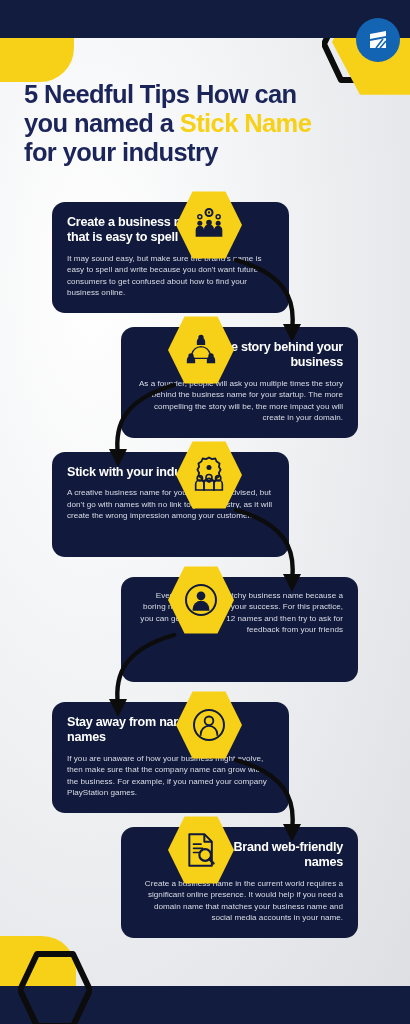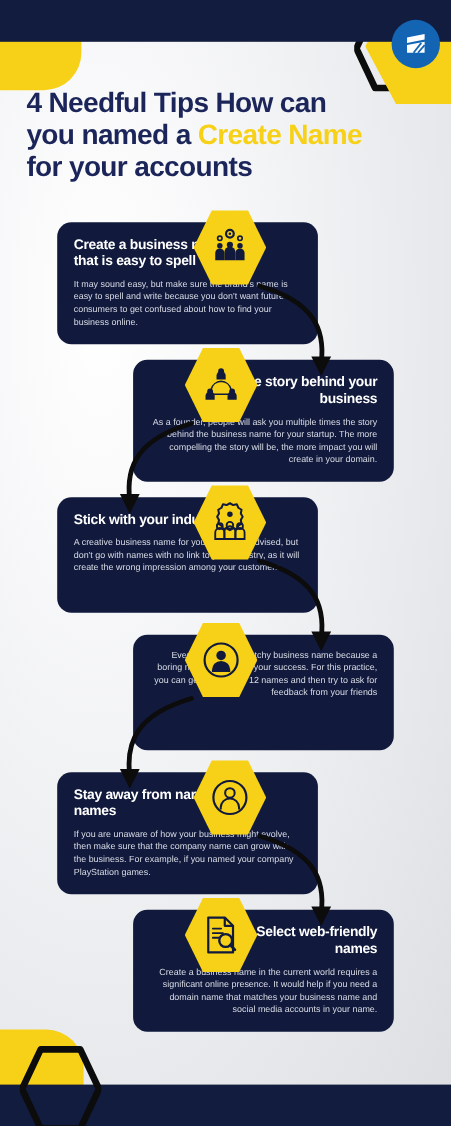--- a/index.html
+++ b/index.html
@@ -128,23 +128,23 @@
   <div class="logo-badge">
     <svg width="26" height="26" viewBox="0 0 26 26">
       <path d="M5 7 L21 4 L21 9 L5 12 Z" fill="#ffffff"></path>
       <path d="M5 14 L21 11 L21 21 L5 21 Z" fill="#ffffff"></path>
       <path d="M11 21 L18 12" stroke="#1464b4" stroke-width="1.6"></path>
       <path d="M15 21 L21 14" stroke="#1464b4" stroke-width="1.6"></path>
     </svg>
   </div>
 
   <div class="title">
-    <span>4 Needful Tips How can</span><br>
-    <span>you named a </span><span class="accent">Create Name</span><br>
-    <span>for your accounts</span>
+    <span>5 Needful Tips How can</span><br>
+    <span>you named a </span><span class="accent">Stick Name</span><br>
+    <span>for your industry</span>
   </div>
 
   <div class="flow">
       <div class="step left">
         <svg class="arrow" width="100" height="96" viewBox="0 0 100 96">
             <path d="M4 6 C 52 20, 64 44, 60 76" fill="none" stroke="#0c0c0c" stroke-width="4.4" stroke-linecap="round"></path>
             <path d="M51 70 L60 88 L69 70 Z" fill="#0c0c0c"></path>
           </svg>
         <div class="card">
        <div class="card-title">Create a business name that is easy to spell</div>
@@ -236,21 +236,21 @@
      <div class="badge">
           <svg width="40" height="40" viewBox="0 0 48 48">
             <circle cx="24" cy="24" r="18" fill="none" stroke="#111a3c" stroke-width="2.4"></circle>
        <circle cx="24" cy="19" r="5.2" fill="none" stroke="#111a3c" stroke-width="2.2"></circle>
        <path d="M14 37v-2a10 10 0 0 1 20 0v2" fill="none" stroke="#111a3c" stroke-width="2.2"></path>
           </svg>
         </div>
       </div>
       <div class="step right">
         <div class="card">
-       <div class="card-title">Select web-friendly names</div>
+       <div class="card-title">Brand web-friendly names</div>
        <div class="card-body">Create a business name in the current world requires a significant online presence. It would help if you need a domain name that matches your business name and social media accounts in your name.</div>
      </div>
      <div class="badge">
           <svg width="40" height="40" viewBox="0 0 48 48">
             <path d="M10 5h18l9 9v29H10z" fill="none" stroke="#111a3c" stroke-width="2.4" stroke-linejoin="round"></path>
        <path d="M28 5v9h9" fill="none" stroke="#111a3c" stroke-width="2.4" stroke-linejoin="round"></path>
        <path d="M15 17h9M15 22h11M15 27h7" stroke="#111a3c" stroke-width="2" stroke-linecap="round"></path>
        <circle cx="29" cy="30" r="7" fill="none" stroke="#111a3c" stroke-width="2.6"></circle>
        <path d="M34 35l5 5" stroke="#111a3c" stroke-width="3" stroke-linecap="round"></path>
           </svg>

